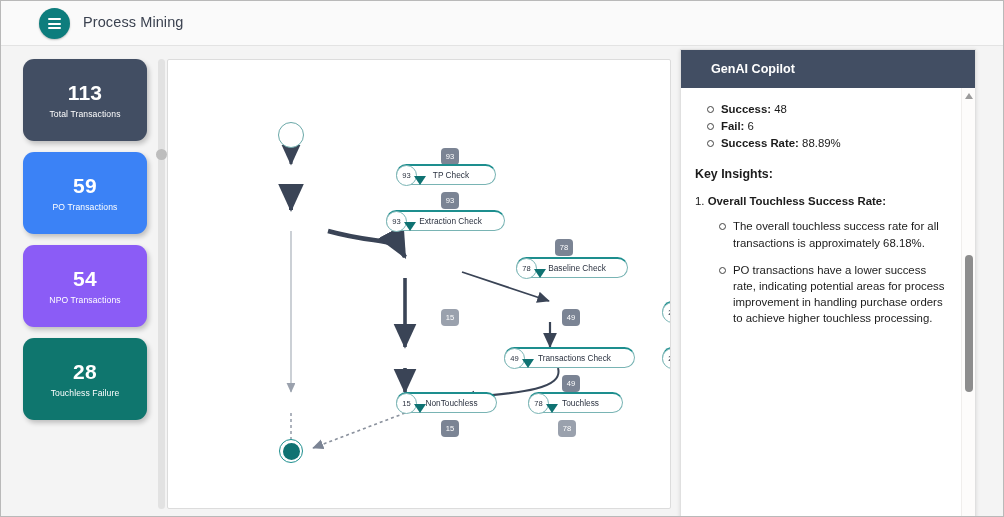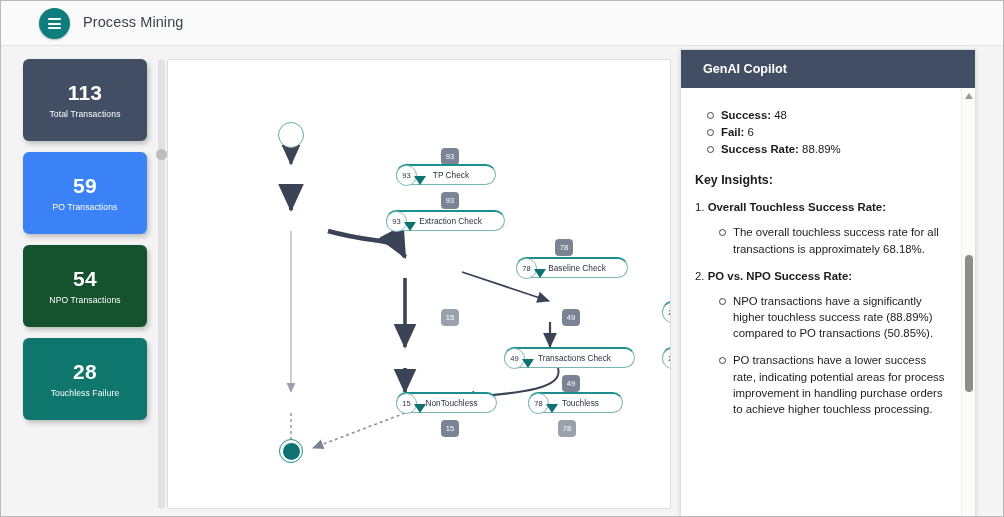--- a/index.html
+++ b/index.html
@@ -44,21 +44,21 @@
     letter-spacing: .1px;
   }
 
   
   .kpi-col {
     position: absolute; left: 22px; top: 58px;
     width: 124px;
     display: flex; flex-direction: column; gap: 11px;
   }
   .kpi-card {
-    height: 82px; border-radius: 6px;
+    height: 82px; border-radius: 11px;
     color: #ffffff;
     display: flex; flex-direction: column;
     align-items: center; justify-content: center;
     box-shadow: 2px 3px 5px rgba(0,0,0,.22);
     cursor: pointer;
   }
   .kpi-value { font-size: 21px; font-weight: bold; line-height: 1.1; letter-spacing: .2px; }
   .kpi-label { font-size: 8.6px; margin-top: 5px; letter-spacing: .1px; }
 
   
@@ -151,31 +151,31 @@
     position: absolute; left: 679px; top: 48px;
     width: 296px; height: 469px;
     background: #ffffff;
     border: 1px solid #e0e0e0;
     box-shadow: 0 1px 4px rgba(0,0,0,.12);
     overflow: hidden;
   }
   .copilot-header {
     height: 38px; background: #424e63;
     display: flex; align-items: center;
-    padding-left: 22px;
+    padding-left: 30px;
   }
   .copilot-title { color: #ffffff; font-size: 12.6px; font-weight: bold; }
   .copilot-body {
     position: relative;
     height: 431px;
     padding: 7px 26px 0 14px;
     font-size: 11.4px; color: #1b1b1b; line-height: 1.42;
     overflow: hidden;
   }
-  .sub-list { list-style: none; margin: 12px 0 0 26px; padding: 0; }
+  .sub-list { list-style: none; margin: 6px 0 0 26px; padding: 0; }
   .sub-list li { position: relative; margin-bottom: 1px; }
   .sub-list li::before {
     content: '';
     position: absolute; left: -14px; top: 5px;
     width: 5px; height: 5px; border: 1px solid #444; border-radius: 50%;
   }
   .sub-list li b { font-weight: bold; }
   .section-head { font-weight: bold; font-size: 12.4px; margin: 14px 0 10px 0; }
   .ins-item { margin-bottom: 11px; }
   .ins-title { font-weight: bold; margin-left: 20px; text-indent: -20px; padding-left: 0; }
@@ -227,21 +227,21 @@
 
   <div class="kpi-col" id="kpi-col">
       <div class="kpi-card" style="background: rgb(66, 78, 99);">
         <div class="kpi-value">113</div>
         <div class="kpi-label">Total Transactions</div>
       </div>
       <div class="kpi-card" style="background: #3b82f6;">
         <div class="kpi-value">59</div>
         <div class="kpi-label">PO Transactions</div>
       </div>
-      <div class="kpi-card" style="background: #14532d;">
+      <div class="kpi-card" style="background: #8b5cf6;">
         <div class="kpi-value">54</div>
         <div class="kpi-label">NPO Transactions</div>
       </div>
       <div class="kpi-card" style="background: #0f766e;">
         <div class="kpi-value">28</div>
         <div class="kpi-label">Touchless Failure</div>
       </div>
     </div>
 
   <div class="canvas-slider">
@@ -348,26 +348,20 @@
         </ul>
       <div class="section-head">Key Insights:</div>
       <div id="insights">
           <div class="ins-item">
             <div class="ins-title"><span class="num">1.</span> <span>Overall Touchless Success Rate:</span></div>
             <ul class="ins-body">
               <li>The overall touchless success rate for all transactions is approximately 68.18%.</li>
             </ul>
           </div>
           <div class="ins-item">
-            <div class="ins-title"><span class="num">2.</span> <span>PO vs. NPO Success Rate:</span></div>
-            <ul class="ins-body">
-              <li>NPO transactions have a significantly higher touchless success rate (88.89%) compared to PO transactions (50.85%).</li>
-            </ul>
-          </div>
-          <div class="ins-item">
             <ul class="ins-body">
               <li>PO transactions have a lower success rate, indicating potential areas for process improvement in handling purchase orders to achieve higher touchless processing.</li>
             </ul>
           </div>
         </div>
     </div>
     <div class="cp-scroll">
       <div class="cp-arrow"></div>
       <div class="cp-thumb"></div>
     </div>

